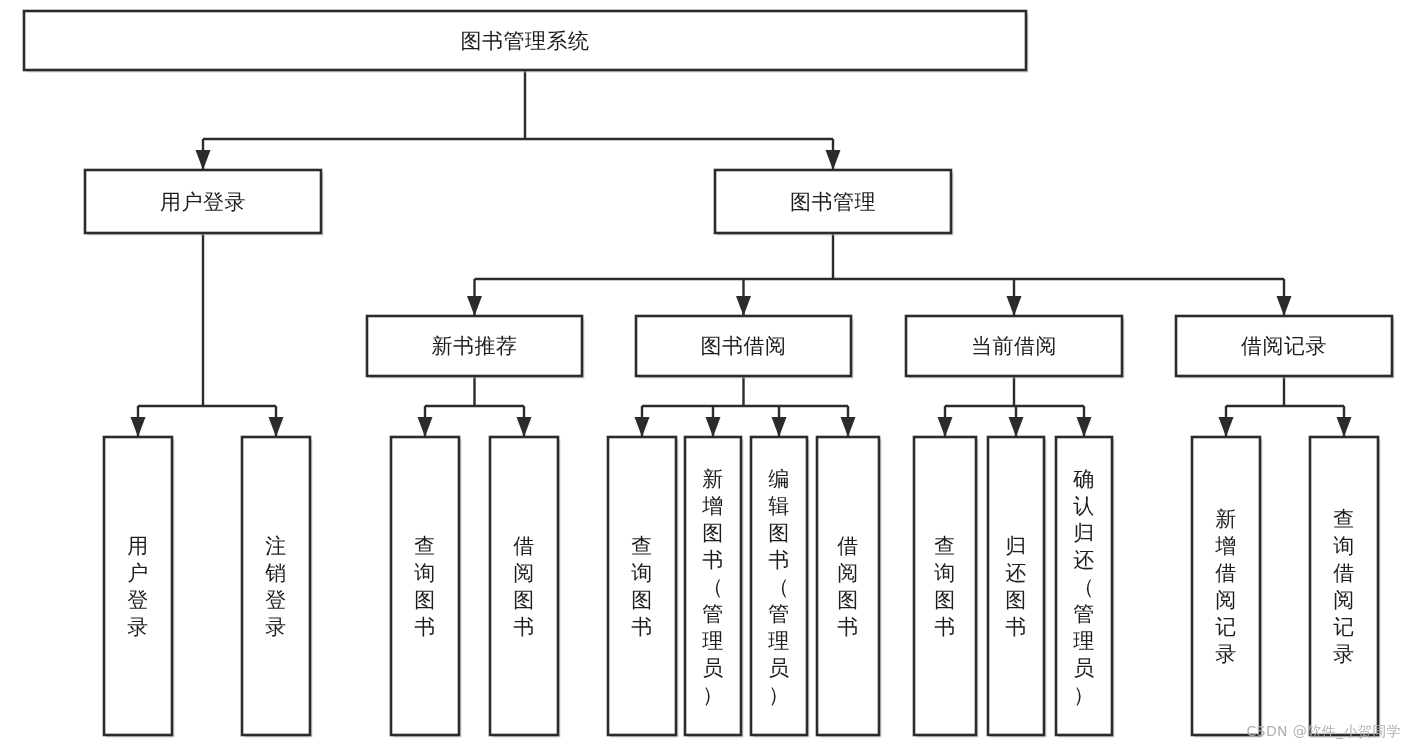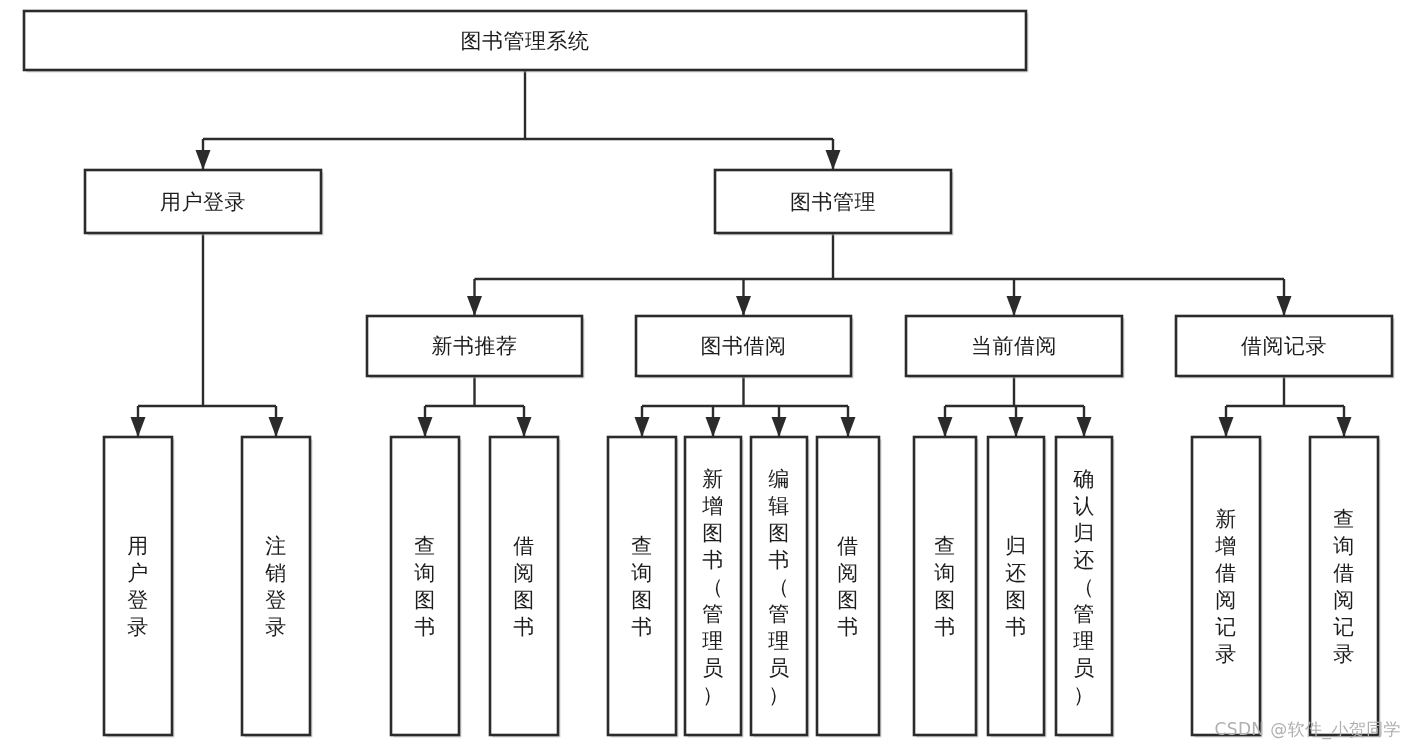--- a/index.html
+++ b/index.html
@@ -58,21 +58,21 @@
   }
   .connector-arrow {
     fill: #2b2b2b;
     stroke: none;
   }
   .watermark {
     position: absolute;
     right: 8px;
     bottom: 6px;
     font-family: "DejaVu Sans", "Liberation Sans", sans-serif;
-    font-size: 17px;
+    font-size: 14px;
     color: #b0b0b0;
     white-space: nowrap;
     user-select: none;
     letter-spacing: 0.4px;
   }
 </style>
 </head>
 <body>
 
 <div id="diagram-root">

